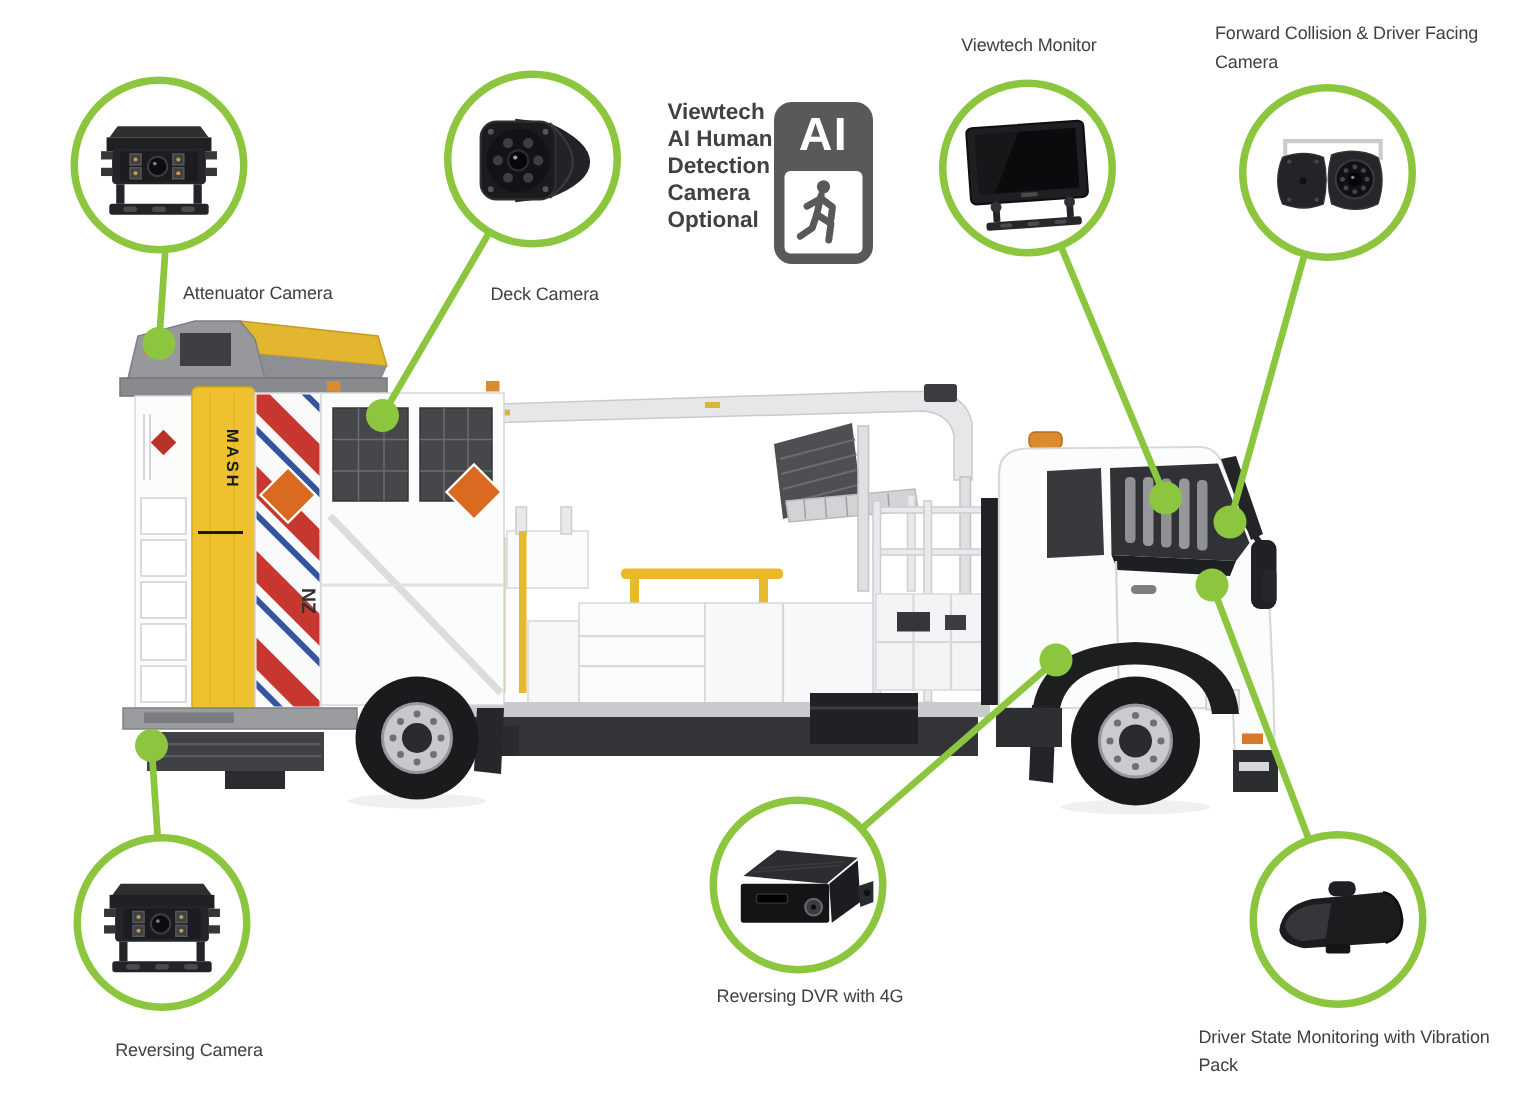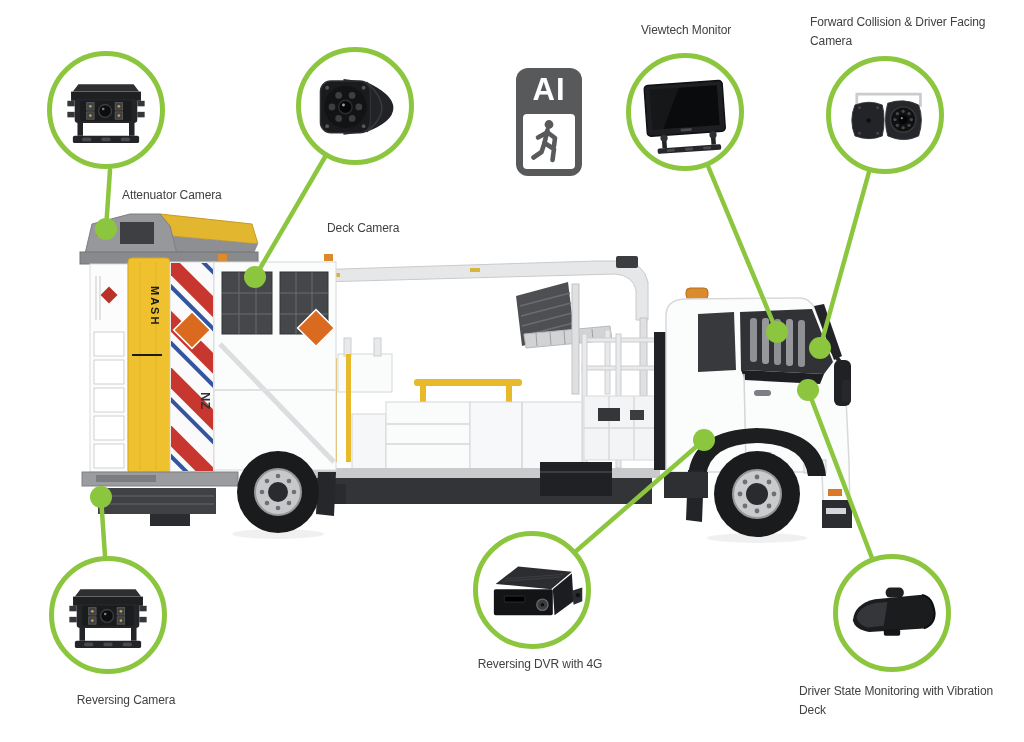--- a/index.html
+++ b/index.html
@@ -397,27 +397,34 @@
   <svg width="100" height="74" viewBox="0 0 110 80">
     <rect x="48" y="12" width="20" height="11" rx="5" fill="#1E1F22"></rect>
     <path d="M12,48 Q14,30 36,25 L88,20 Q100,22 102,40 Q102,53 90,57 L30,61 Q14,58 12,48 Z" fill="#1B1C1E"></path>
     <path d="M16,45 Q18,33 37,29 L50,28 L46,54 L28,56 Q18,53 16,45 Z" fill="#34363A"></path>
     <path d="M88,20 Q100,22 102,40 Q102,53 90,57" fill="none" stroke="#0D0E0F" stroke-width="2"></path>
     <rect x="46" y="58" width="18" height="7" rx="2" fill="#141517"></rect>
   </svg>
 </div>
 
 <div class="label" style="left:122px;top:186px;">Attenuator Camera</div>
-<div class="label" style="left:327px;top:187px;margin-top:32px;">Deck Camera</div>
+<div class="label" style="left:327px;top:187px;">Deck Camera</div>
 <div class="label center" style="left:686px;top:21px;">Viewtech Monitor</div>
 <div class="label wrap" style="left:810px;top:13px;width:220px;">Forward Collision &amp; Driver Facing Camera</div>
 <div class="label center" style="left:126px;top:691px;">Reversing Camera</div>
 <div class="label center" style="left:540px;top:655px;">Reversing DVR with 4G</div>
-<div class="label wrap" style="left:799px;top:682px;width:200px;">Driver State Monitoring with Vibration Deck</div>
-
+<div class="label wrap" style="left:799px;top:682px;width:200px;">Driver State Monitoring with Vibration Pack</div>
+
+<div id="ai-note">
+  <div>Viewtech</div>
+  <div><b>AI</b> <span>Human</span></div>
+  <div>Detection</div>
+  <div>Camera</div>
+  <div>Optional</div>
+</div>
 
 <div id="ai-badge">
   <span class="badge-ai">AI</span>
   <div class="badge-panel">
     <svg width="36" height="46" viewBox="0 0 36 46">
       <circle cx="18" cy="5.5" r="4.4" fill="#58595B"></circle>
       <g fill="none" stroke="#58595B" stroke-width="4.6" stroke-linecap="round" stroke-linejoin="round">
         <path d="M16.5,11 L13.5,24"></path>
         <path d="M16,13 L24,19 L23,27"></path>
         <path d="M16,13.5 L7,18.5"></path>

